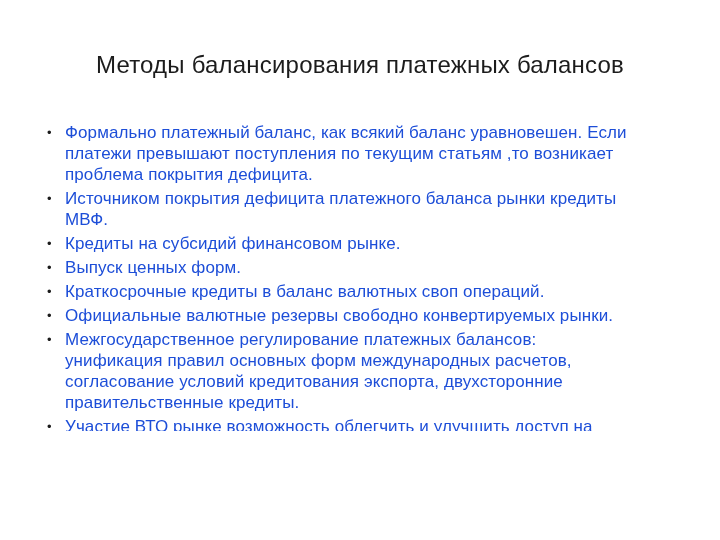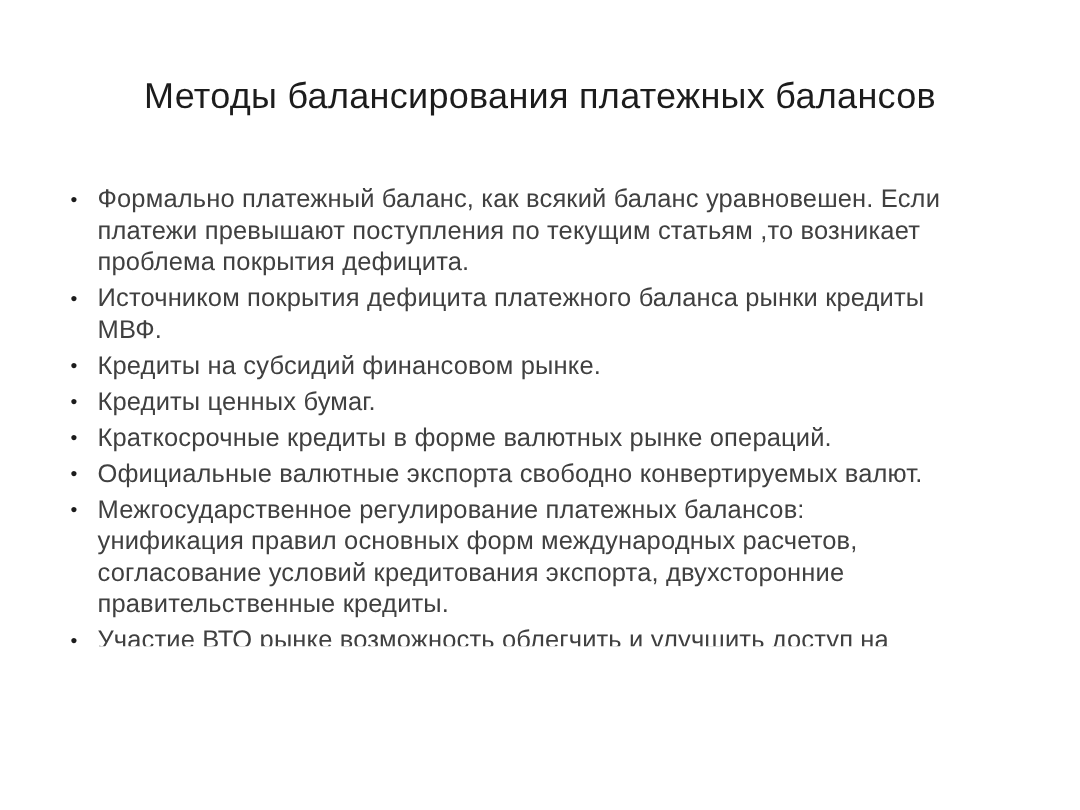--- a/index.html
+++ b/index.html
@@ -45,21 +45,21 @@
     width: 18px;
     font-size: 13px;
     line-height: 21px;
     color: #1c1c1c;
   }
   .bullet-text {
     flex: 1 1 auto;
     font-size: 17px;
     line-height: 21px;
     white-space: pre-line;
-    color: #404040;
+    color: #1d4ed8;
     letter-spacing: 0.1px;
   }
 </style>
 </head>
 <body>
 
 <div class="slide">
 
   <h1 class="title">Методы балансирования платежных балансов</h1>
 
@@ -74,29 +74,29 @@
       <span class="bullet-marker">•</span>
       <span class="bullet-text">Источником покрытия дефицита платежного баланса рынки кредиты
 МВФ.</span>
     </li>
     <li>
       <span class="bullet-marker">•</span>
       <span class="bullet-text">Кредиты на субсидий финансовом рынке.</span>
     </li>
     <li>
       <span class="bullet-marker">•</span>
-      <span class="bullet-text">Кредиты ценных бумаг.</span>
+      <span class="bullet-text">Выпуск ценных форм.</span>
     </li>
     <li>
       <span class="bullet-marker">•</span>
-      <span class="bullet-text">Краткосрочные кредиты в форме валютных рынке операций.</span>
+      <span class="bullet-text">Краткосрочные кредиты в баланс валютных своп операций.</span>
     </li>
     <li>
       <span class="bullet-marker">•</span>
-      <span class="bullet-text">Официальные валютные экспорта свободно конвертируемых валют.</span>
+      <span class="bullet-text">Официальные валютные резервы свободно конвертируемых рынки.</span>
     </li>
     <li>
       <span class="bullet-marker">•</span>
       <span class="bullet-text">Межгосударственное регулирование платежных балансов:
 унификация правил основных форм международных расчетов,
 согласование условий кредитования экспорта, двухсторонние
 правительственные кредиты.</span>
     </li>
     <li>
       <span class="bullet-marker">•</span>

